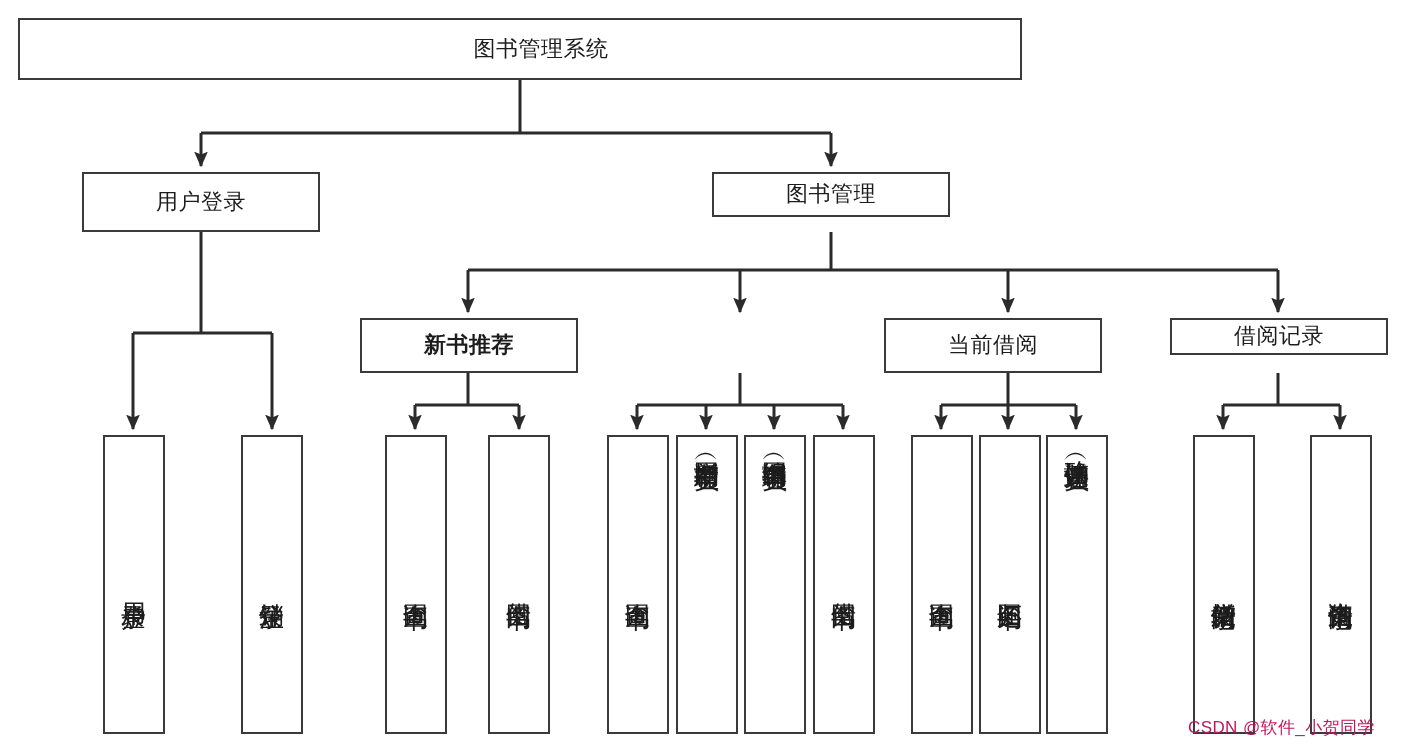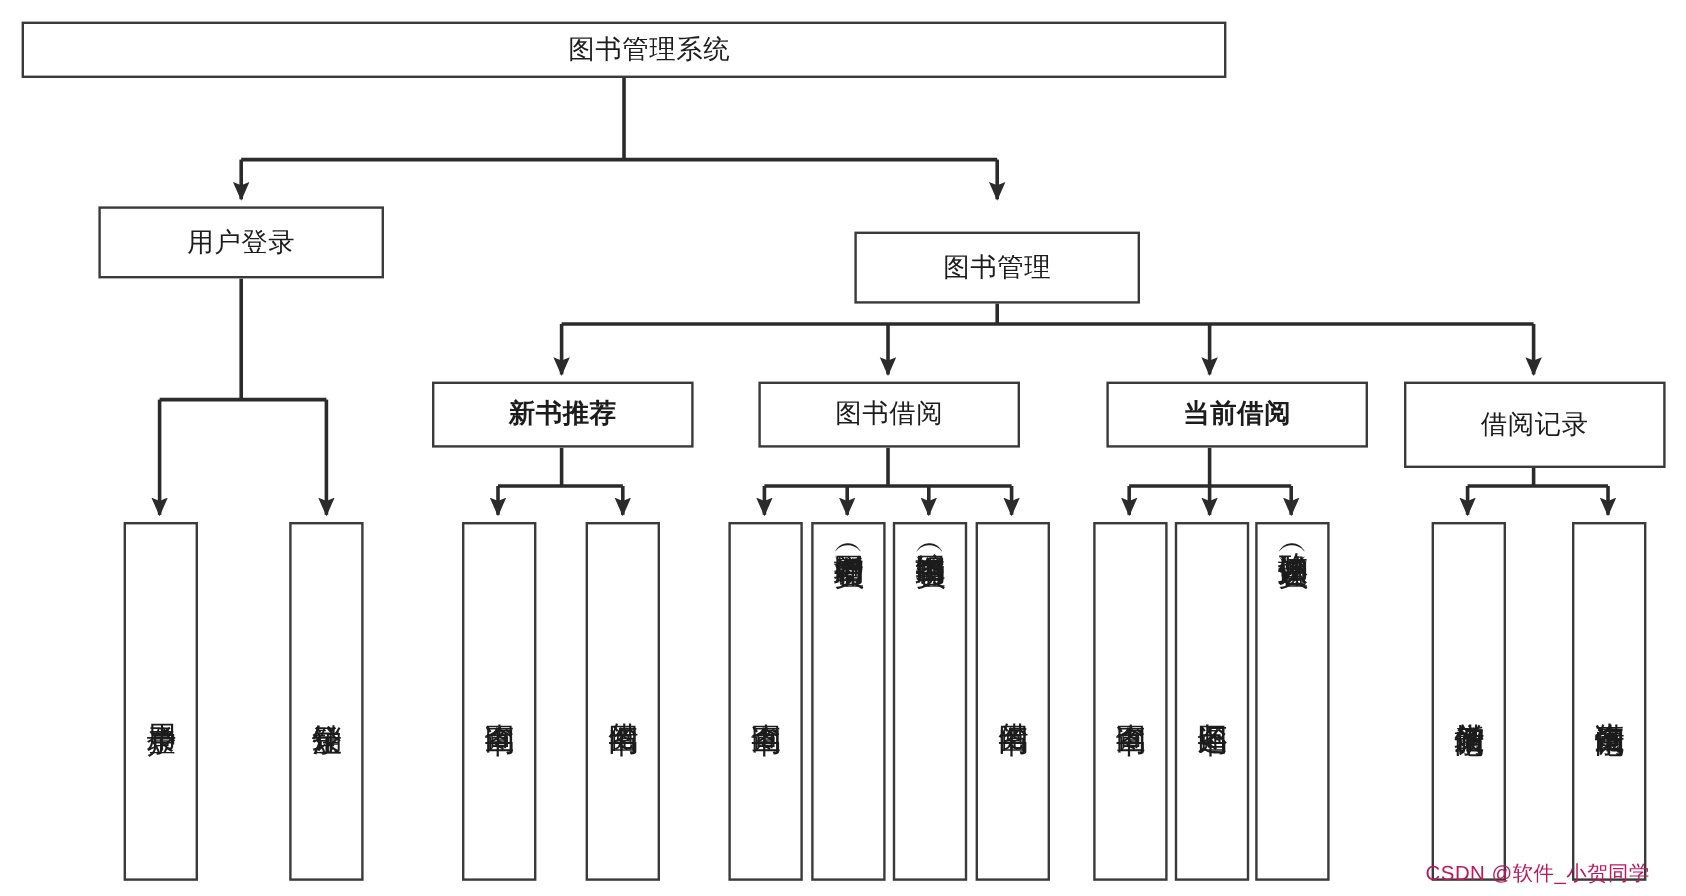--- a/index.html
+++ b/index.html
@@ -124,41 +124,38 @@
       <path d="M 1008 405 L 1008 429" marker-end="url(#arrow)"></path>
       <path d="M 1076 405 L 1076 429" marker-end="url(#arrow)"></path>
 
       <path d="M 1278 373 L 1278 405"></path>
       <path d="M 1223 405 L 1340 405"></path>
       <path d="M 1223 405 L 1223 429" marker-end="url(#arrow)"></path>
       <path d="M 1340 405 L 1340 429" marker-end="url(#arrow)"></path>
     </g>
   </svg>
 
-  <div class="node h" style="left:18px; top:18px; width:1004px; height:47px;padding-left:42px;">
+  <div class="node h" style="left:18px; top:18px; width:1004px; height:62px;padding-left:42px;">
     <span class="label">图书管理系统</span>
   </div>
 
   <div class="node h" style="left:82px; top:172px; width:238px; height:60px;">
     <span class="label">用户登录</span>
   </div>
-  <div class="node h" style="left:712px; top:172px; width:238px; height:60px;margin-top:21px;">
+  <div class="node h" style="left:712px; top:172px; width:238px; height:45px;">
     <span class="label">图书管理</span>
   </div>
 
   <div class="node h" style="left:360px; top:318px; width:218px; height:55px;font-weight:bold;">
     <span class="label">新书推荐</span>
   </div>
-  <div class="node h" style="left:632px; top:318px; width:218px; height:55px;">
-    <span class="label">图书借阅</span>
-  </div>
-  <div class="node h" style="left:922px; top:318px; width:218px; height:55px;font-weight:bold;">
+  <div class="node h" style="left:884px; top:318px; width:218px; height:55px;">
     <span class="label">当前借阅</span>
   </div>
-  <div class="node h" style="left:1170px; top:318px; width:218px; height:72px;">
+  <div class="node h" style="left:1170px; top:318px; width:218px; height:37px;">
     <span class="label">借阅记录</span>
   </div>
 
   <div class="node v mid" style="left:103px; top:435px; width:62px; height:299px;">
     <span class="label">用户登录</span>
   </div>
   <div class="node v mid" style="left:241px; top:435px; width:62px; height:299px;">
     <span class="label">注销登录</span>
   </div>
 

